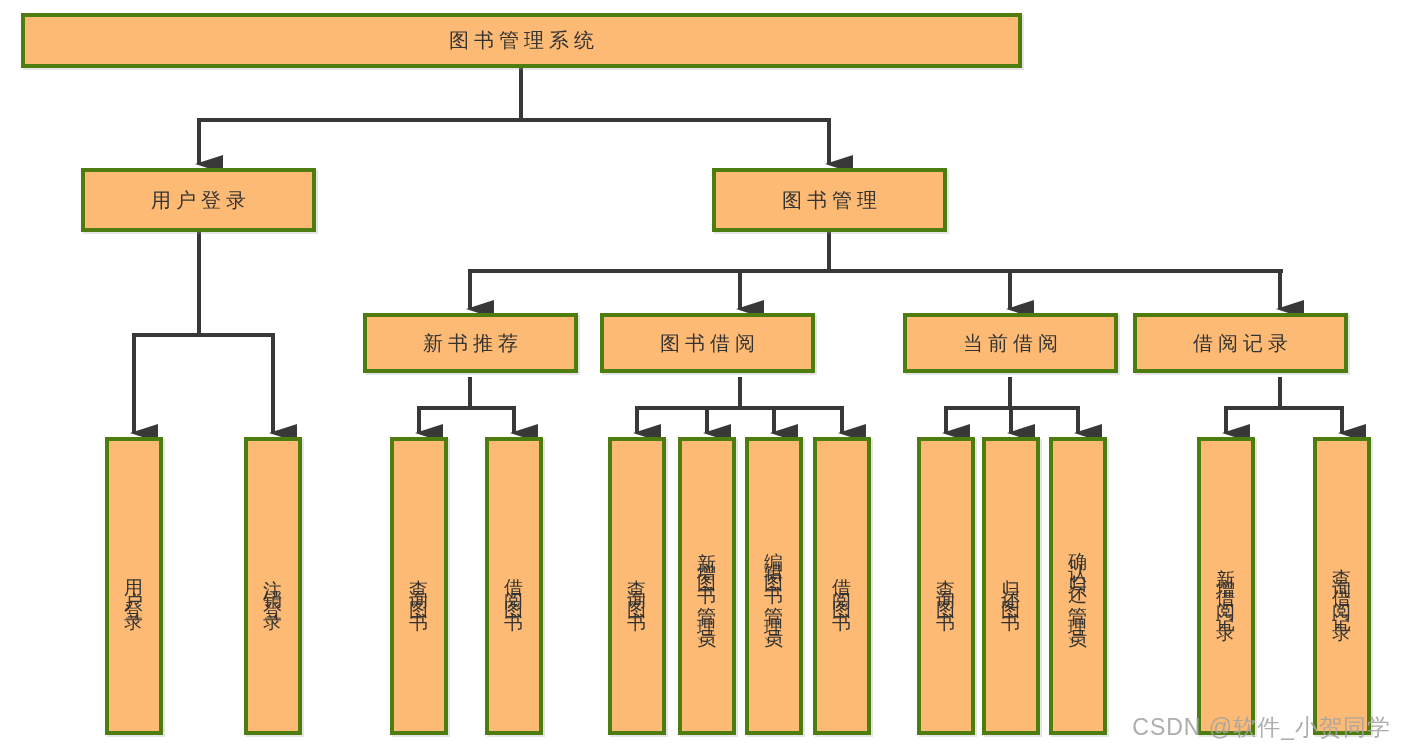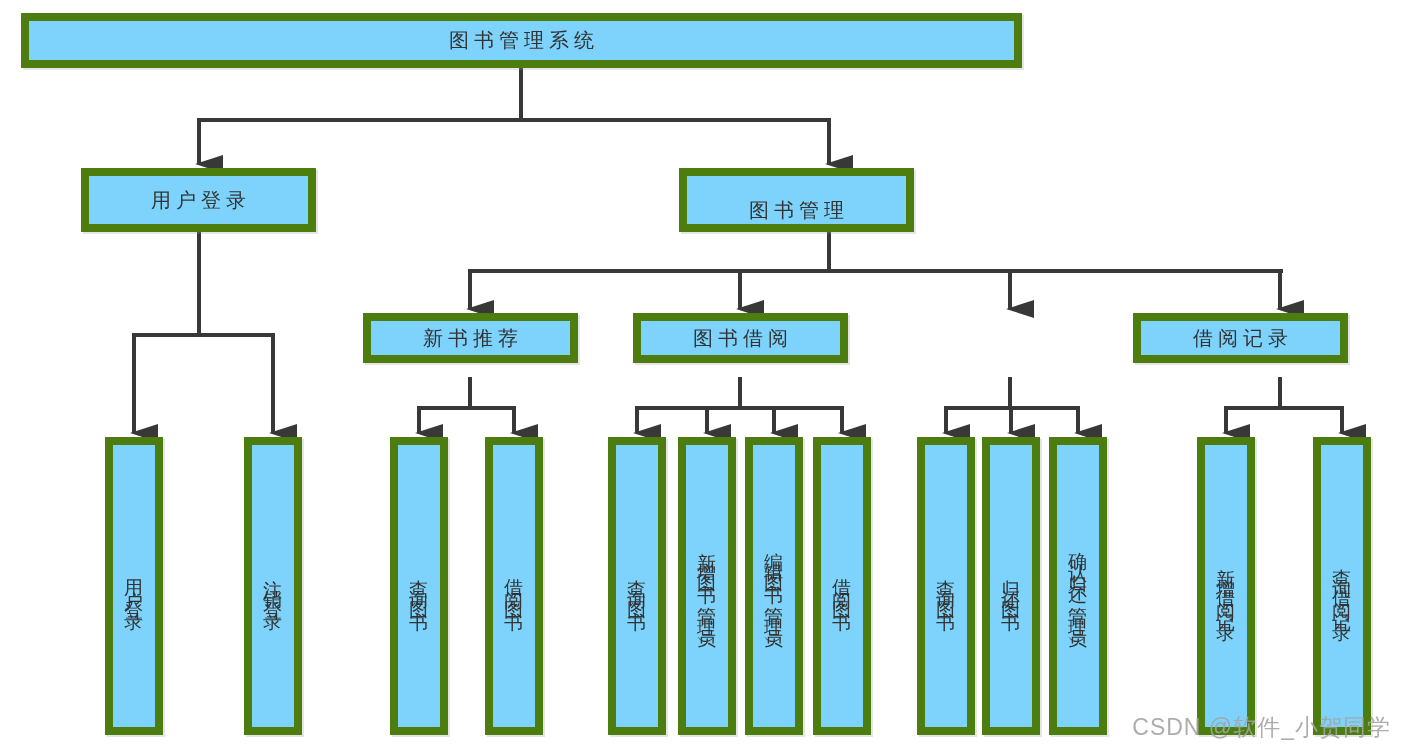--- a/index.html
+++ b/index.html
@@ -7,22 +7,22 @@
     position:relative;
     width:1405px;height:747px;
     background:#ffffff;
     font-family:"Liberation Sans","DejaVu Sans",sans-serif;
     overflow:hidden;
   }
   #wires{position:absolute;left:0;top:0;width:1405px;height:747px;}
   .box{
     position:absolute;
     box-sizing:border-box;
-    background:#7dd3fc;
-    border:8px solid #4d7c0f;
+    background:#fdba74;
+    border:4px solid #4d7c0f;
     color:#333333;
     display:flex;
     align-items:center;
     justify-content:center;
     box-shadow:2px 2px 0 rgba(150,150,150,0.25);
     z-index:2;
   }
   .hlabel{
     font-size:20px;
     letter-spacing:5px;
@@ -31,21 +31,21 @@
   }
   .leaf .vlabel{
     writing-mode:vertical-rl;
     font-size:19px;
     letter-spacing:11px;
     line-height:1;
     white-space:nowrap;
   }
   .root{left:21px;top:13px;width:1001px;height:55px;}
   .lvl2{top:168px;width:235px;height:64px;}
-  .lvl3{top:313px;width:215px;height:50px;}
+  .lvl3{top:313px;width:215px;height:60px;}
   .leaf{top:437px;width:58px;height:298px;}
   #watermark{
     position:absolute;
     right:14px;top:712px;
     font-size:23px;
     letter-spacing:1px;
     color:rgba(164,164,164,0.9);
     z-index:5;
     white-space:nowrap;
   }
@@ -105,29 +105,32 @@
     </g>
   </svg>
 
   <div class="box root">
     <span class="hlabel">图书管理系统</span>
   </div>
 
   <div class="box lvl2" style="left:81px;">
     <span class="hlabel">用户登录</span>
   </div>
-  <div class="box lvl2" style="left:679px;align-items:flex-end;">
+  <div class="box lvl2" style="left:712px;">
     <span class="hlabel">图书管理</span>
   </div>
 
   <div class="box lvl3" style="left:363px;">
     <span class="hlabel">新书推荐</span>
   </div>
-  <div class="box lvl3" style="left:633px;text-align:center;">
+  <div class="box lvl3" style="left:600px;text-align:center;">
     <span class="hlabel">图书借阅</span>
+  </div>
+  <div class="box lvl3" style="left:903px;">
+    <span class="hlabel">当前借阅</span>
   </div>
   <div class="box lvl3" style="left:1133px;">
     <span class="hlabel">借阅记录</span>
   </div>
 
   <div class="box leaf" style="left:105px;">
     <span class="vlabel">用户登录</span>
   </div>
   <div class="box leaf" style="left:244px;">
     <span class="vlabel">注销登录</span>

